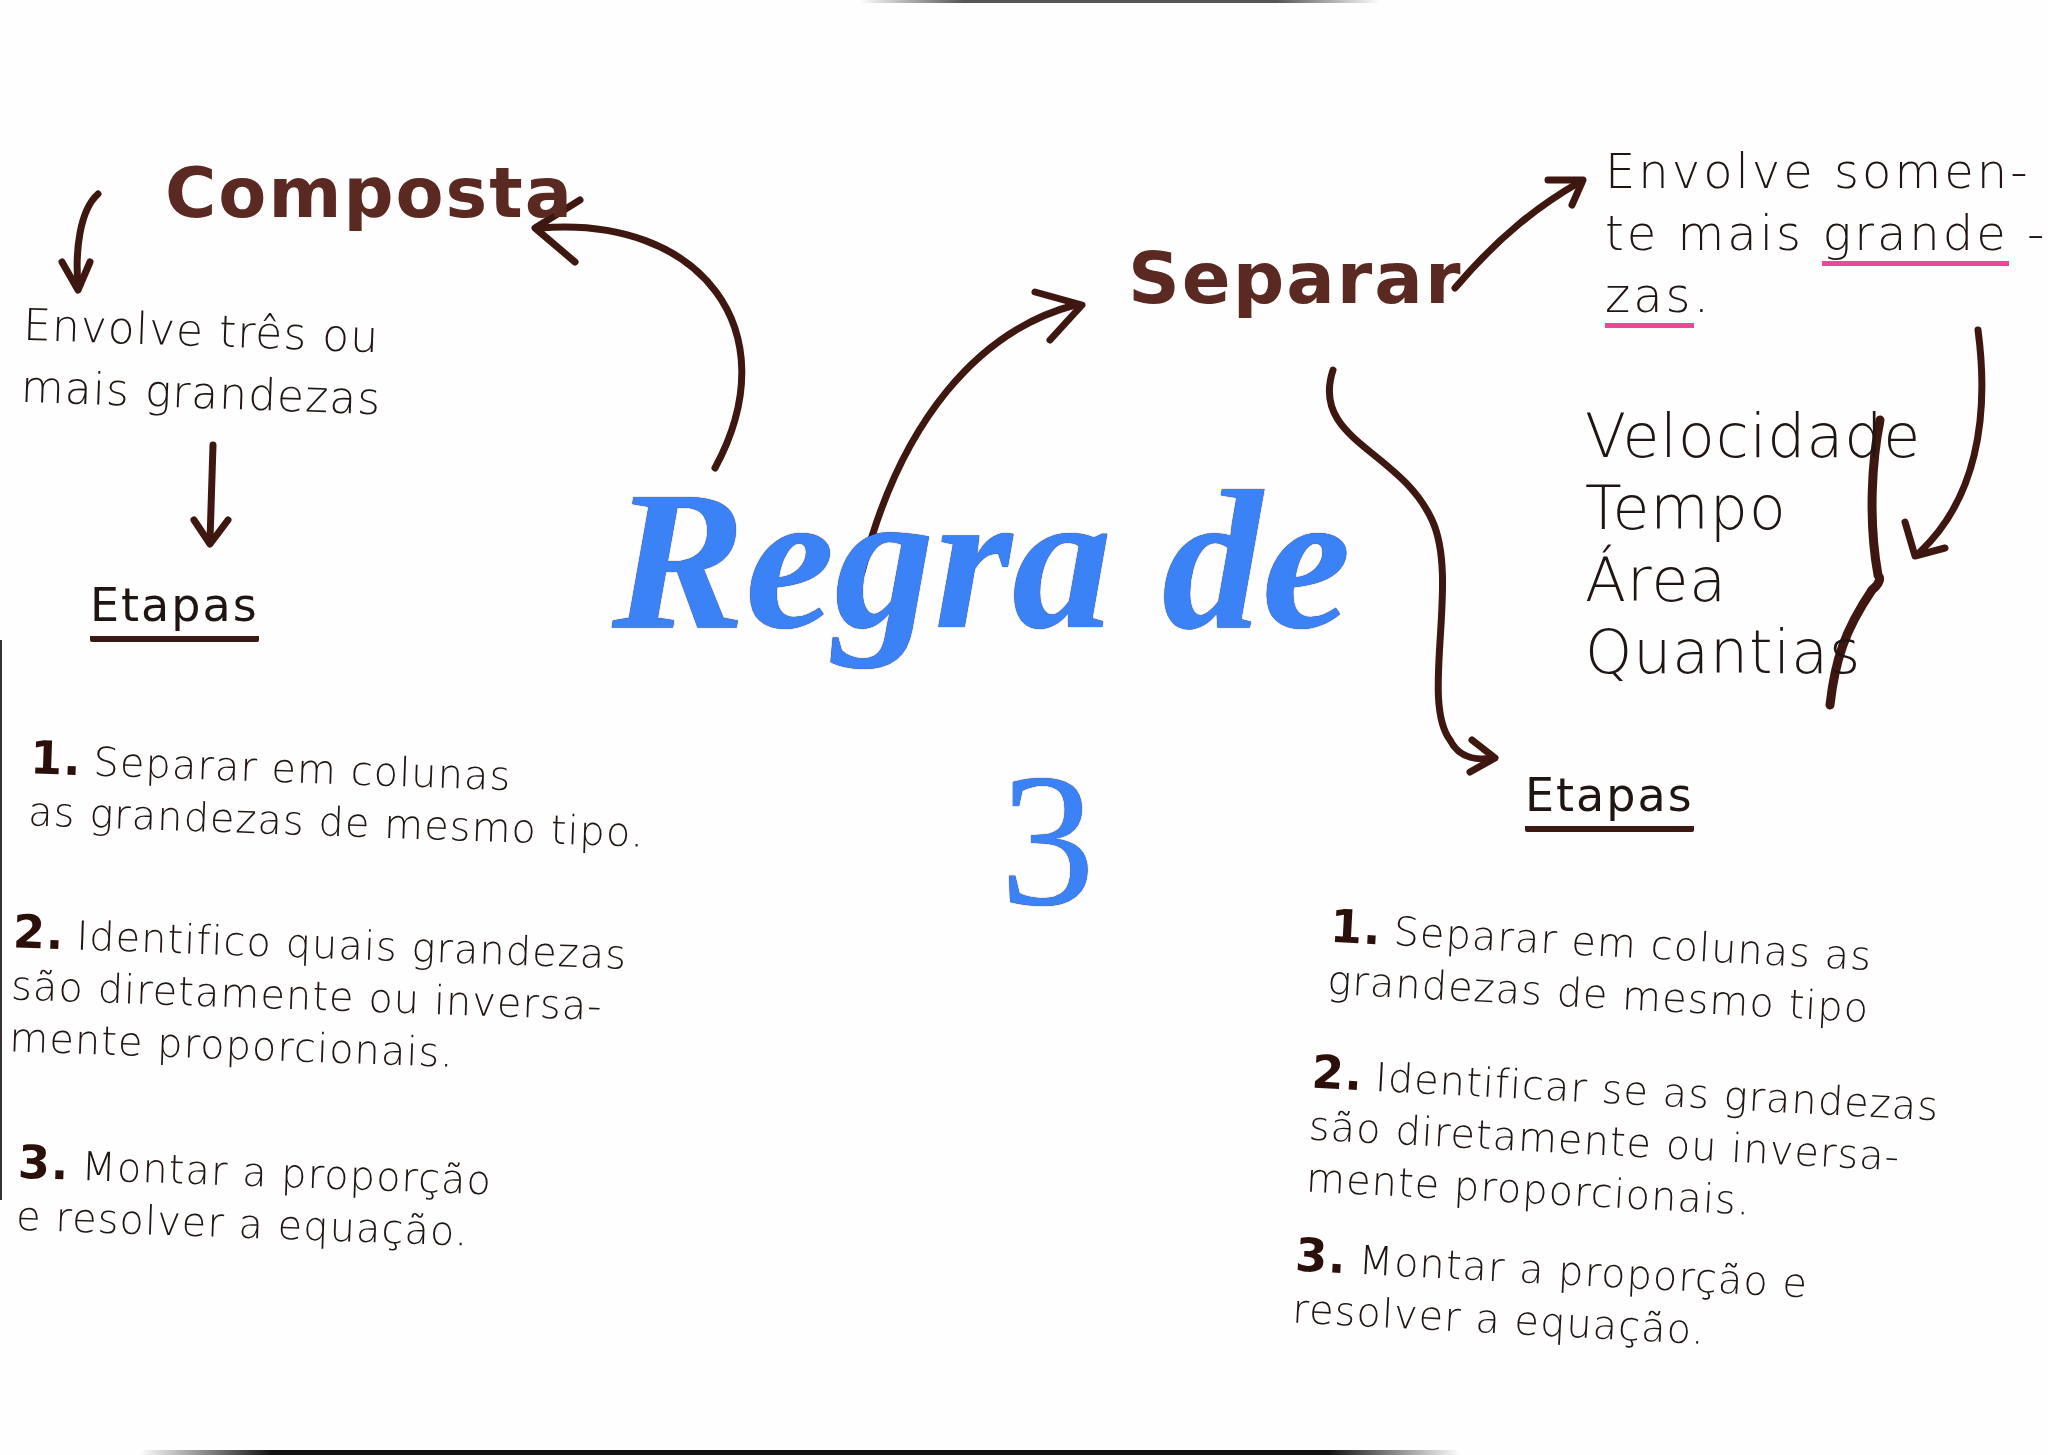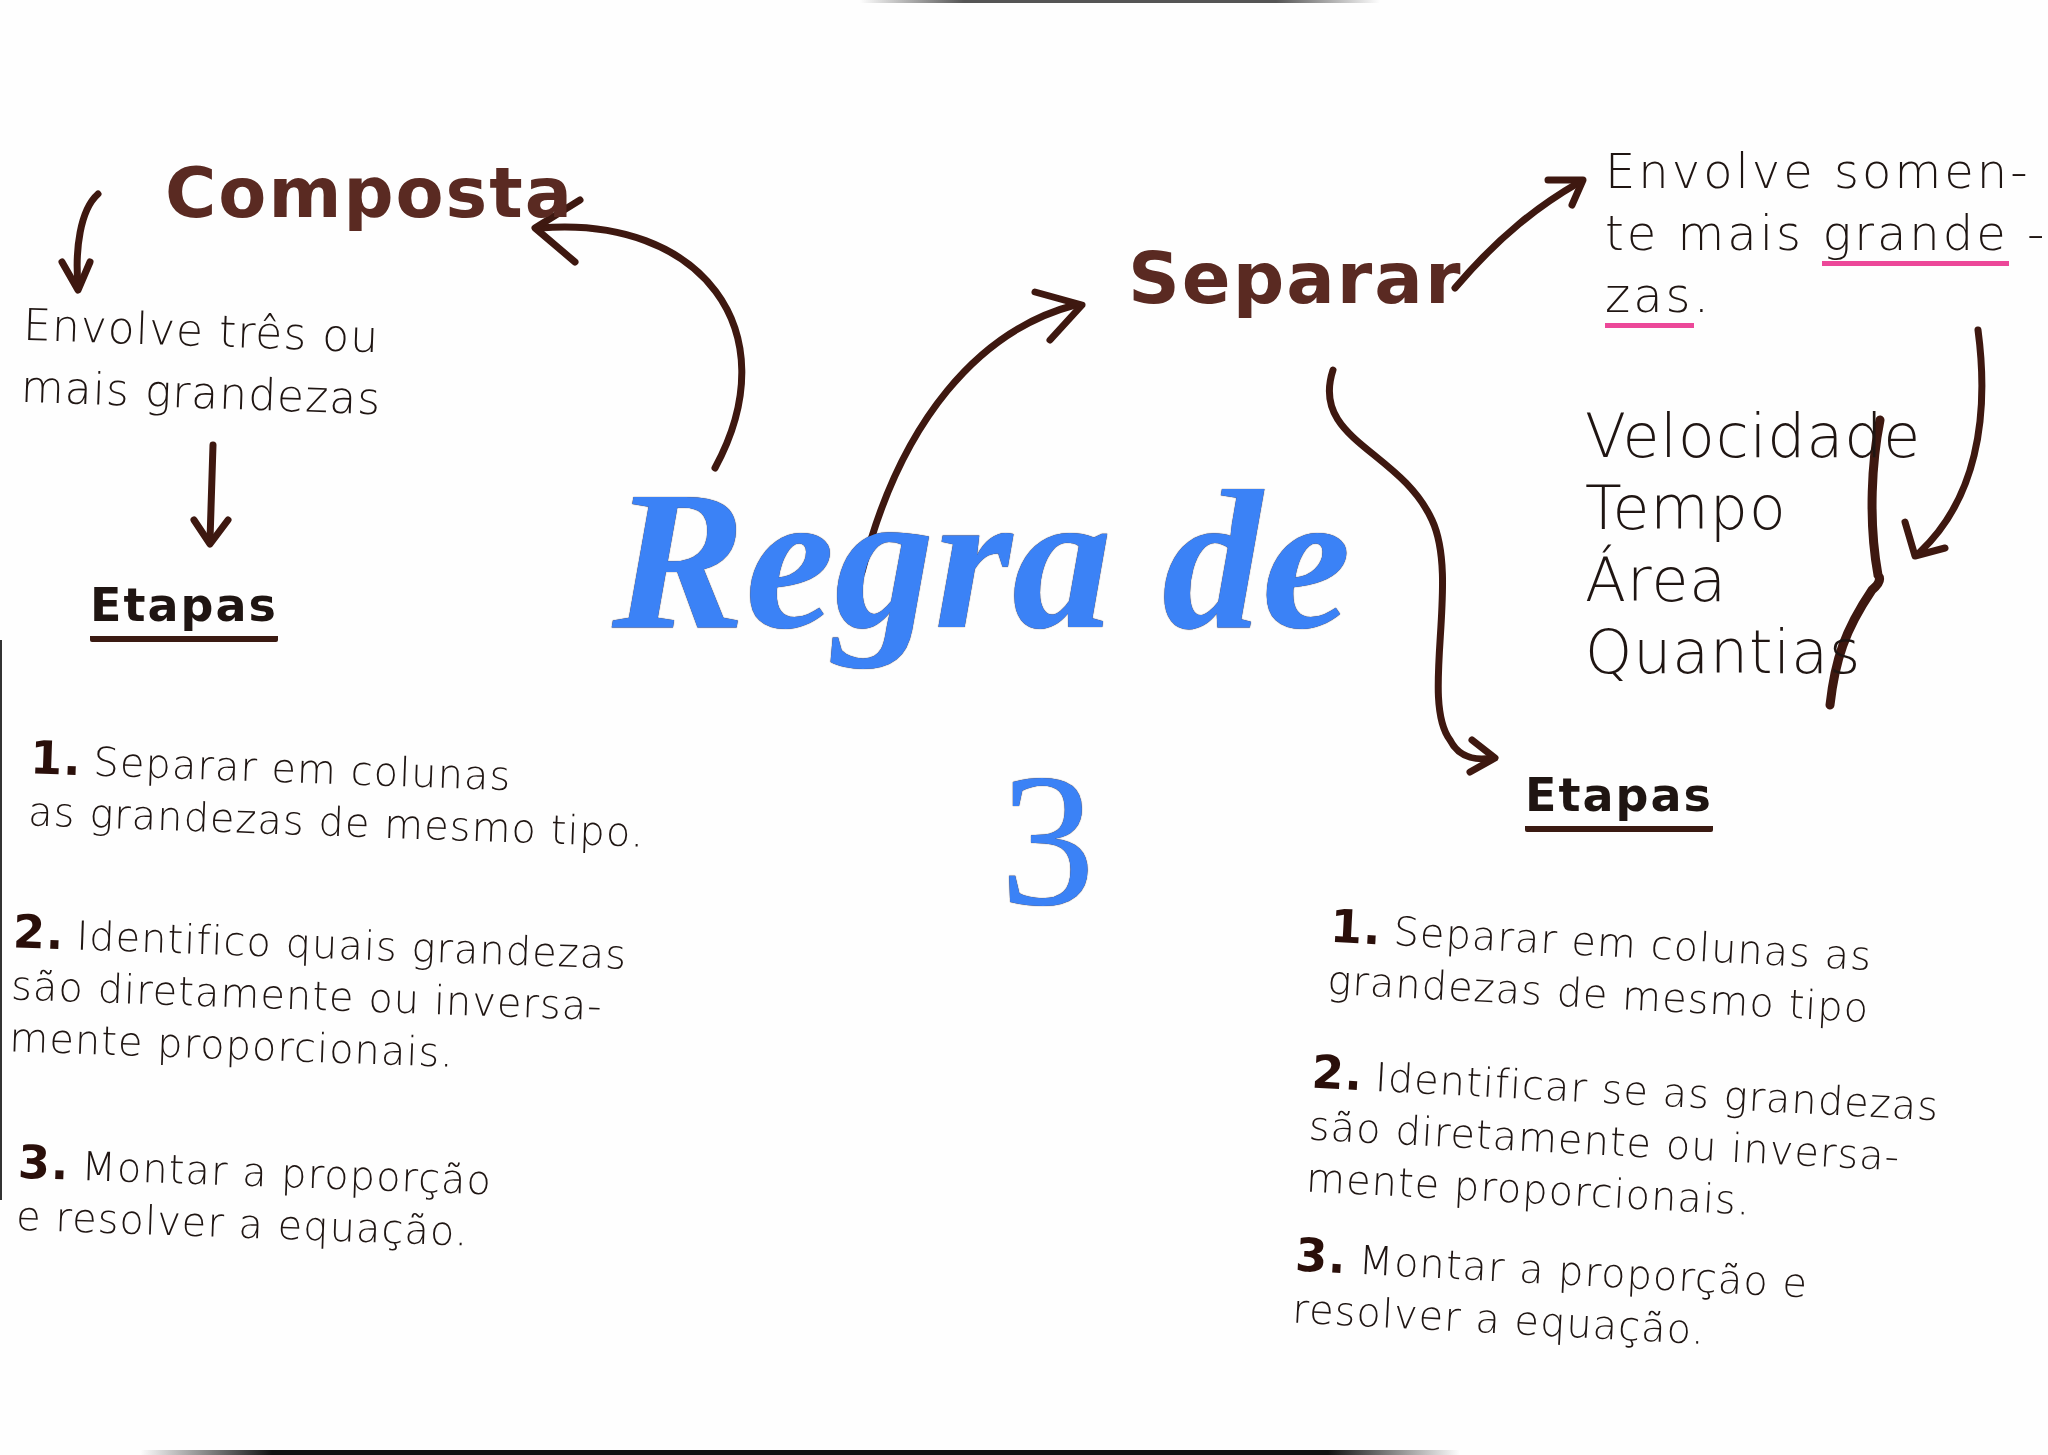--- a/index.html
+++ b/index.html
@@ -52,21 +52,21 @@
       font-weight: bold;
       color: #3b82f6;
       white-space: nowrap;
       text-shadow: 0 0 1px #2a0e08;
     }
     .heading {
       position: absolute;
       white-space: nowrap;
       font-family: "DejaVu Sans", sans-serif;
       font-size: 46px;
-      font-weight: 700;
+      font-weight: 400;
       letter-spacing: 2px;
       color: #1f1512;
       padding-bottom: 4px;
       border-bottom: 6px solid #3a1a12;
       border-radius: 2px;
     }
     .underline {
       border-bottom: 5px solid #ec4899;
     }
     .step {

